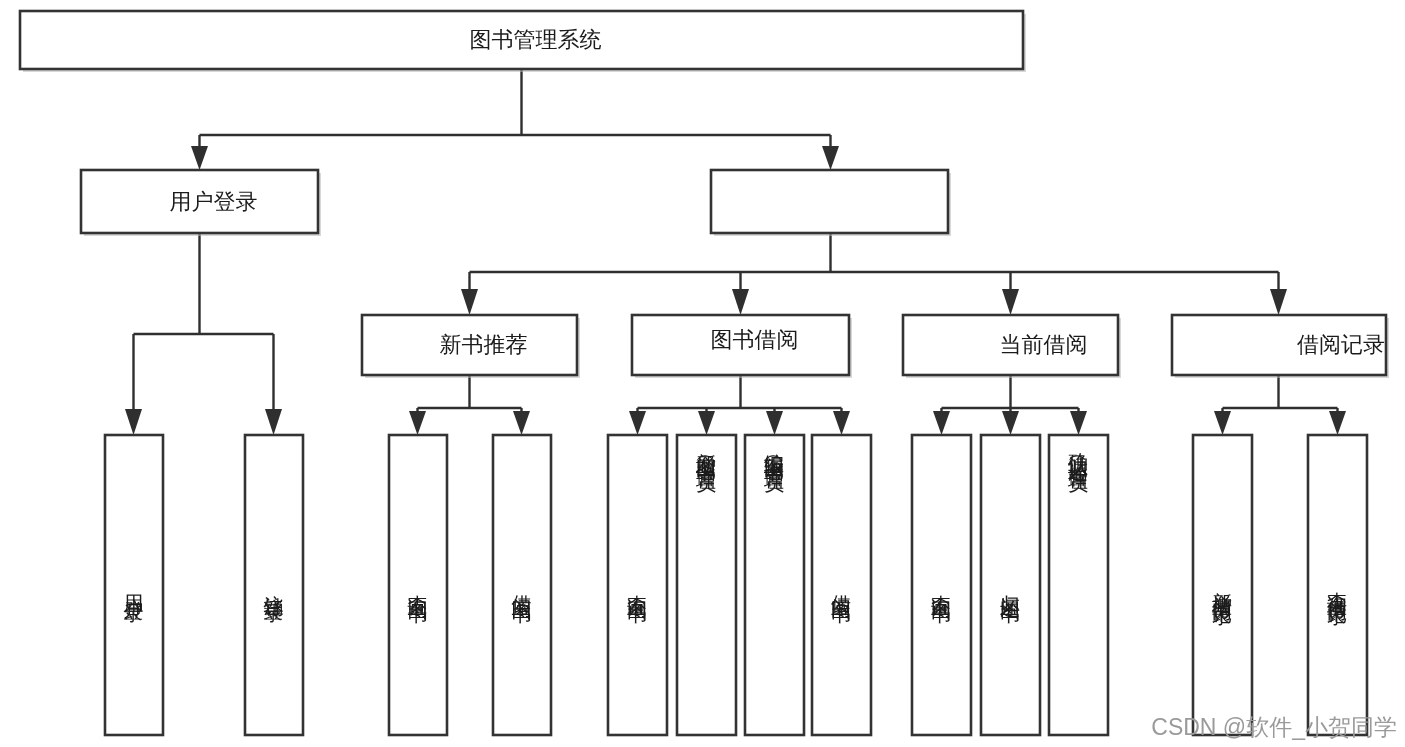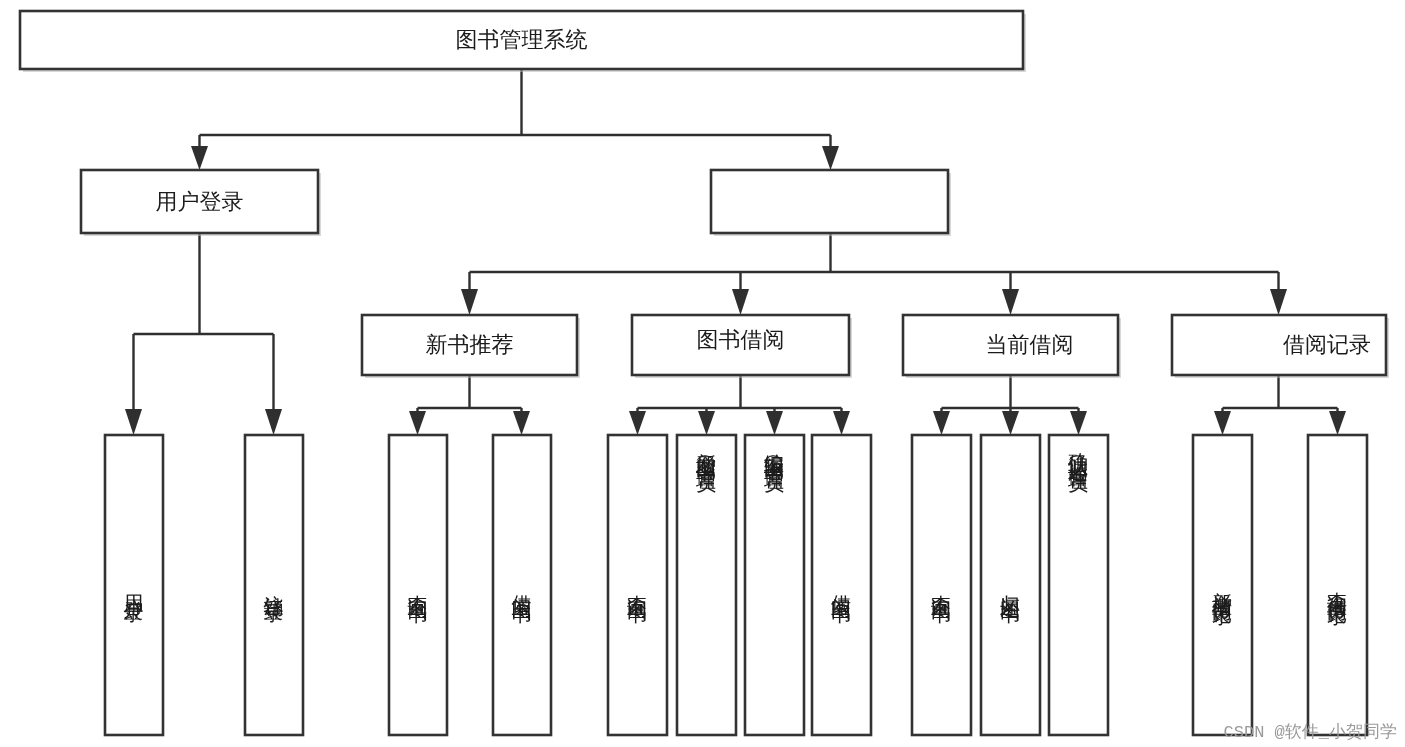--- a/index.html
+++ b/index.html
@@ -41,22 +41,22 @@
     fill: none;
     stroke-linecap: butt;
   }
   .arrow-head {
     fill: #2f2f2f;
   }
   .watermark {
     position: absolute;
     right: 8px;
     bottom: 4px;
-    font-family: Liberation Mono, monospace;
-    font-size: 17px;
+    font-family: Liberation Sans, sans-serif;
+    font-size: 23px;
     color: #9a9a9a;
     white-space: nowrap;
     user-select: none;
   }
   .vlabel-holder {
     position: absolute;
     display: flex;
     align-items: center;
     justify-content: center;
     pointer-events: none;
@@ -70,20 +70,21 @@
     color: #1b1b1b;
     letter-spacing: 3px;
     white-space: nowrap;
   }
   .hlabel-holder {
     position: absolute;
     display: flex;
     align-items: center;
     justify-content: center;
     pointer-events: none;
+    margin-left: 14px;
   }
   .hlabel-text {
     font-family: "Liberation Sans", "DejaVu Sans", sans-serif;
     font-size: 22px;
     color: #1b1b1b;
     white-space: nowrap;
   }
 </style>
 </head>
 <body>

